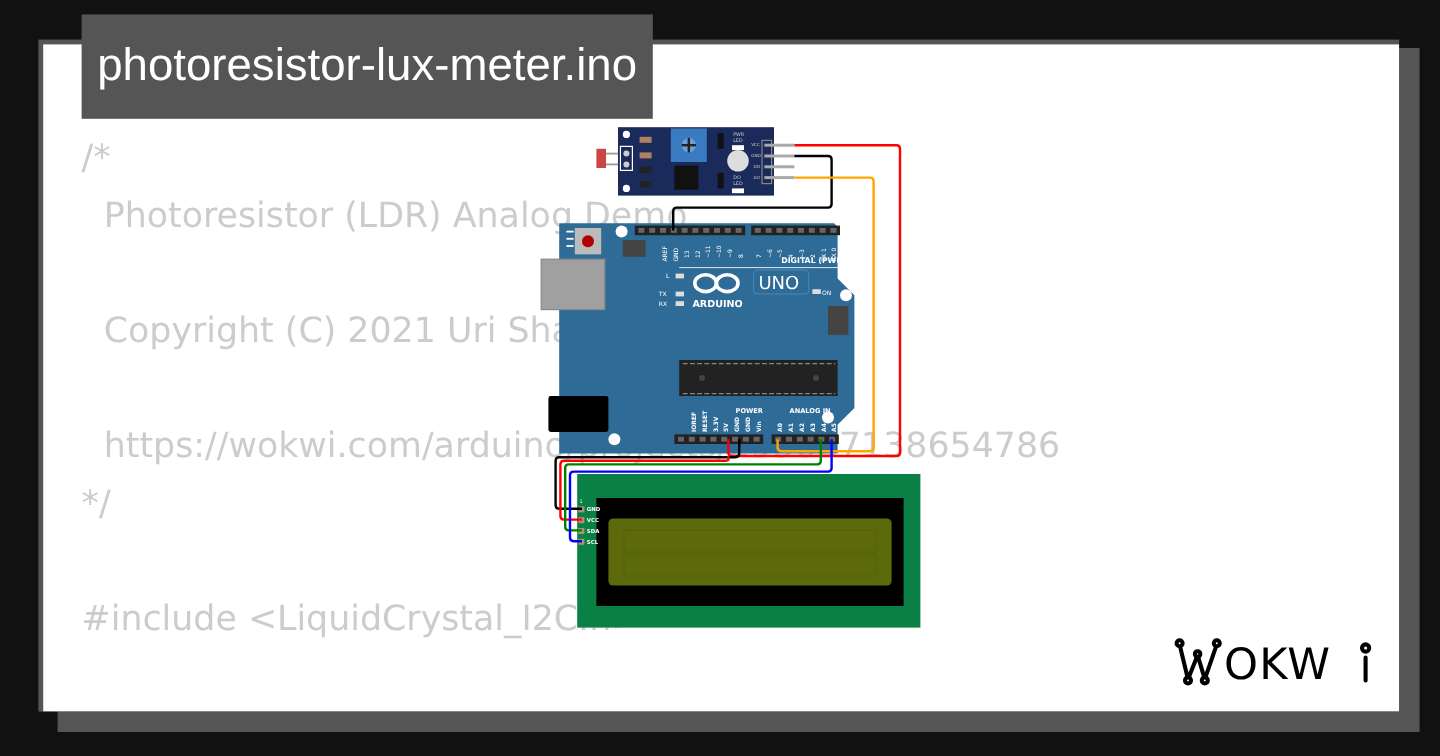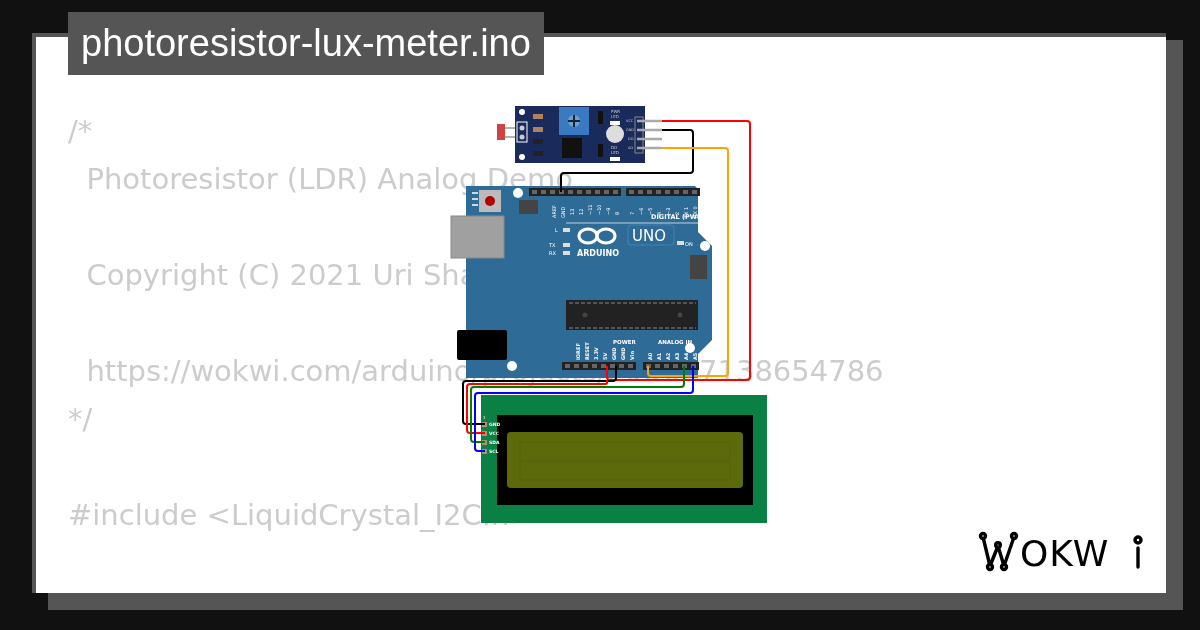--- a/index.html
+++ b/index.html
@@ -15,21 +15,21 @@
     .panel {
       position: absolute; left: 32px; top: 33px; width: 1134px; height: 560px;
       background: #555555; overflow: hidden;
     }
     .panel-inner {
       position: absolute; left: 4px; top: 4px; right: 0; bottom: 0;
       background: #ffffff; overflow: hidden;
     }
     .title-tag {
       position: absolute; left: 68px; top: 12px; height: 63px;
-      padding: 0 13px; background: #555555; color: #ffffff;
+      padding: 12px 13px; background: #555555; color: #ffffff;
       font-family: "Liberation Sans", sans-serif; font-size: 38px;
       line-height: 63px; white-space: nowrap; z-index: 5;
     }
     .code {
       position: absolute; left: 32px; top: 70px;
       color: #cccccc; font-family: "DejaVu Sans", sans-serif;
       font-size: 29px; line-height: 48px; white-space: pre; margin: 0;
     }
     .code-line { height: 48px; }
     .circuit { position: absolute; left: 0; top: 0; width: 1200px; height: 630px; z-index: 3; pointer-events: none; }

